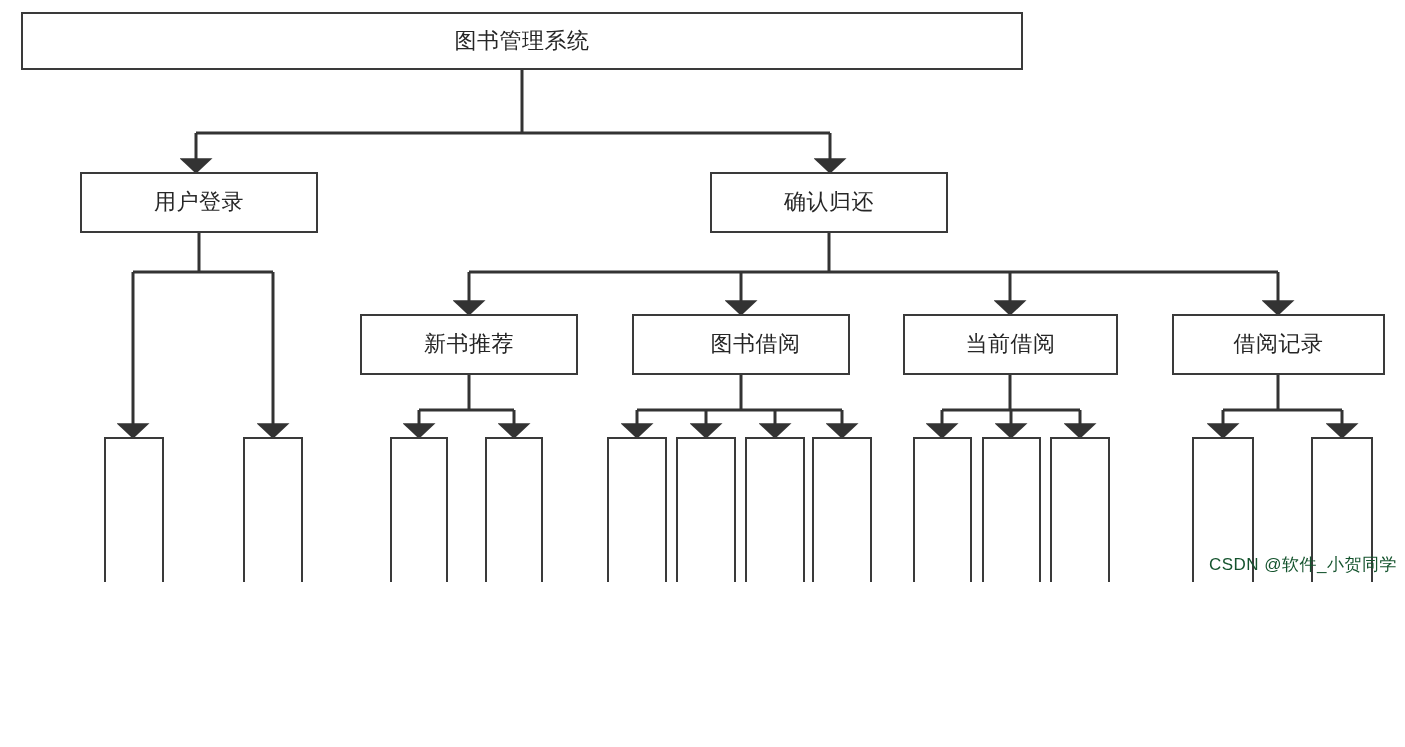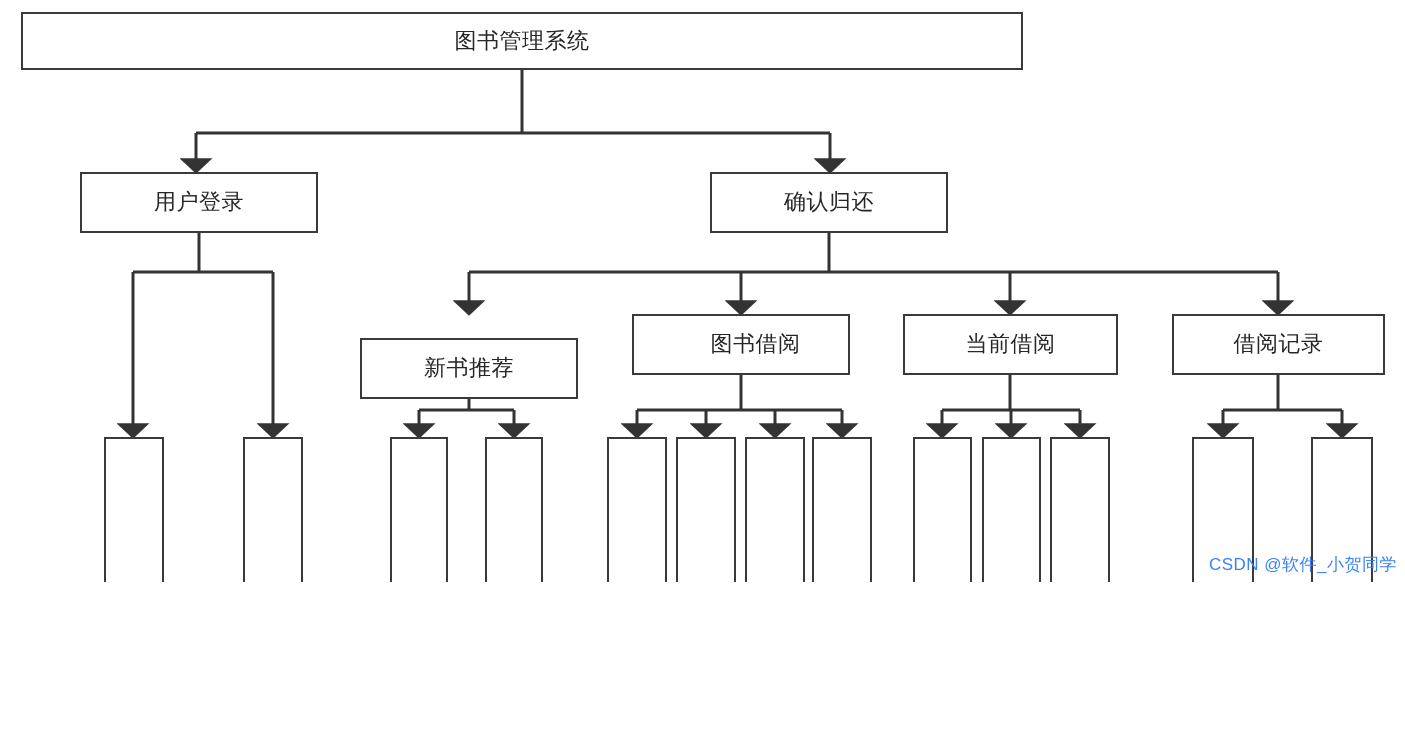--- a/index.html
+++ b/index.html
@@ -55,21 +55,21 @@
   .node.v > span {
     writing-mode: vertical-rl;
     text-orientation: upright;
     display: block;
   }
   .watermark {
     position: absolute;
     right: 8px;
     bottom: 6px;
     font-size: 17px;
-    color: #3b82f6;
+    color: #14532d;
     letter-spacing: 0.5px;
     white-space: nowrap;
     user-select: none;
   }
 </style>
 </head>
 <body>
 
 <div id="canvas">
 
@@ -127,21 +127,21 @@
     <span>图书管理系统</span>
   </div>
 
   <div class="node h" style="left:80px; top:172px; width:238px; height:61px;">
     <span>用户登录</span>
   </div>
   <div class="node h" style="left:710px; top:172px; width:238px; height:61px;">
     <span>确认归还</span>
   </div>
 
-  <div class="node h" style="left:360px; top:314px; width:218px; height:61px;margin-top:24px;">
+  <div class="node h" style="left:360px; top:314px; width:218px; height:61px;">
     <span>新书推荐</span>
   </div>
   <div class="node h" style="left:632px; top:314px; width:218px; height:61px;padding-left:29px;">
     <span>图书借阅</span>
   </div>
   <div class="node h" style="left:1172px; top:314px; width:213px; height:61px;">
     <span>借阅记录</span>
   </div>
   <div class="node h" style="left:903px; top:314px; width:215px; height:61px;">
     <span>当前借阅</span>

